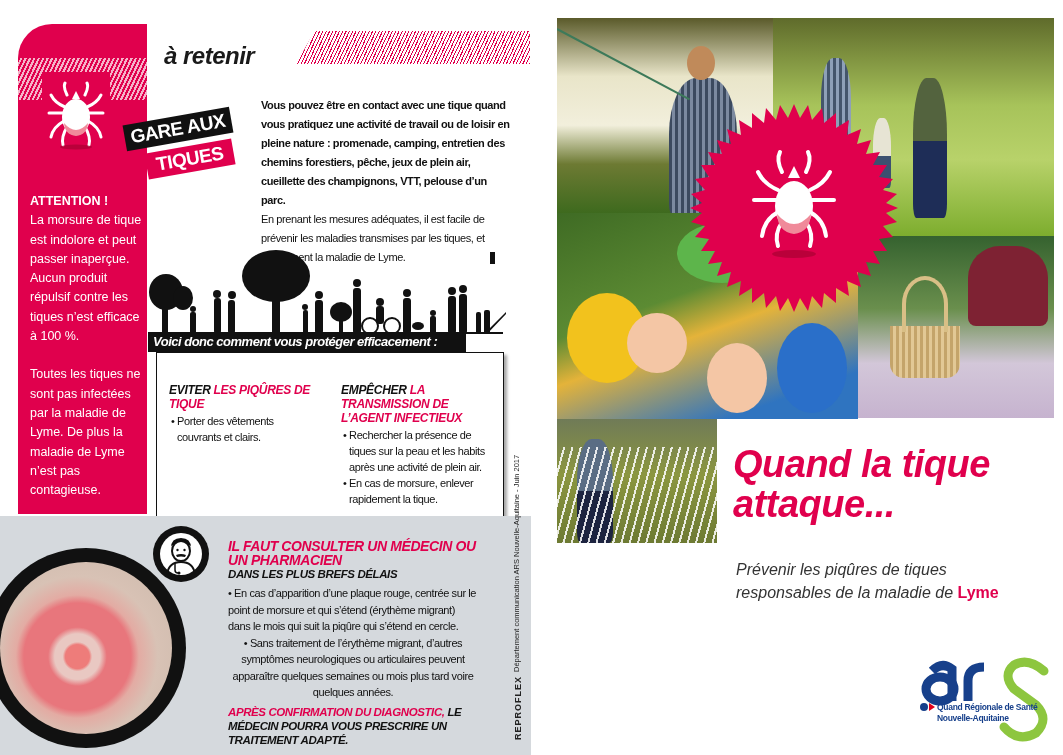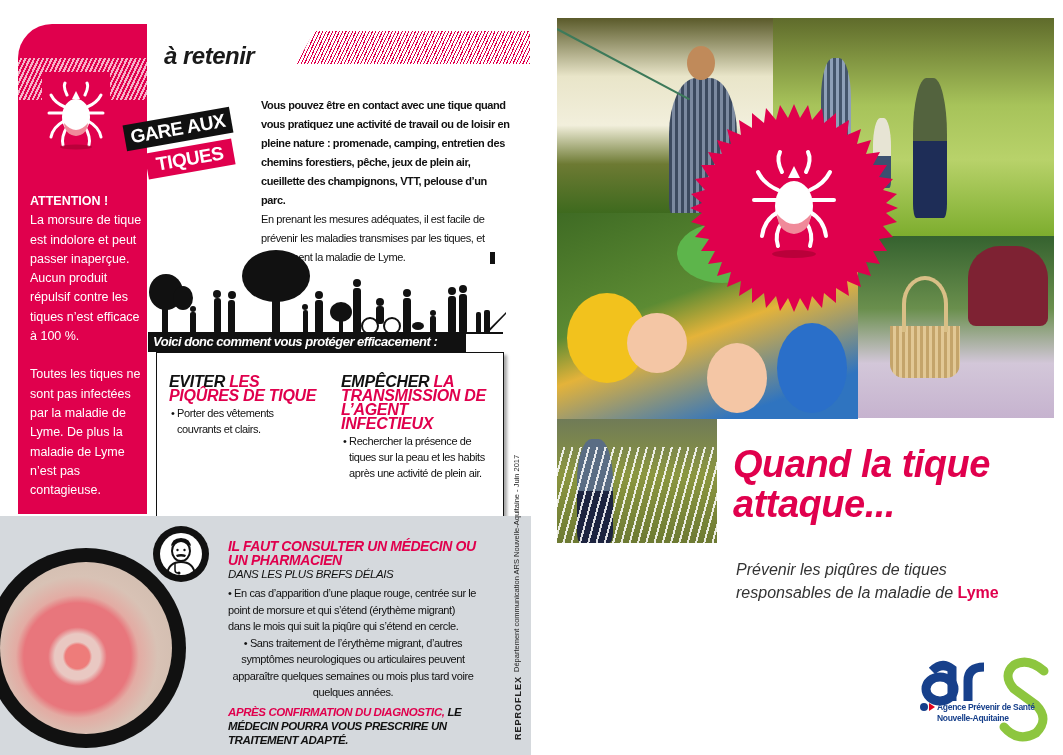--- a/index.html
+++ b/index.html
@@ -24,34 +24,34 @@
 
   .intro { left: 261px; top: 96px; width: 250px; font-size: 11px; line-height: 19px; color: #111; letter-spacing: -0.4px; }
   .intro .bold { font-weight: bold; }
 
   .silhouette { left: 148px; top: 248px; width: 355px; height: 86px; }
   .voici-bar { left: 148px; top: 332px; width: 318px; height: 20px; background: #111; color: #fff; font-style: italic; font-weight: bold; font-size: 13px; padding: 2px 5px; letter-spacing: -0.5px; }
   .voici-corner { left: 466px; top: 312px; width: 40px; height: 40px; }
 
   .protect-box { left: 156px; top: 352px; width: 348px; height: 165px; border: 1.5px solid #111; background:#fff; box-shadow: 3px 3px 3px rgba(0,0,0,0.35); }
   .col { position: absolute; top: 22px; width: 150px; font-size: 11px; color: #111; line-height: 16px; letter-spacing: -0.4px; }
-  .col .head { font-weight: bold; font-style: italic; font-size: 16px; line-height: 14px; margin-bottom: 2px; letter-spacing: -0.3px; }
+  .col .head { font-weight: bold; font-style: italic; font-size: 12px; line-height: 14px; margin-bottom: 2px; letter-spacing: -0.3px; margin-top: 8px; }
   .col .head .pink { color: #e0004d; }
   .col ul { list-style: none; }
   .col li { padding-left: 8px; text-indent: -6px; }
 
   .grey-band { left: 0; top: 516px; width: 531px; height: 239px; background: #d5d9dd; }
   .lens-ring { left: -14px; top: 548px; width: 200px; height: 200px; border-radius: 50%; background: #111; }
   .lens-skin { left: 0px; top: 562px; width: 172px; height: 172px; border-radius: 50%;
     background: radial-gradient(circle at 45% 55%, #ee7c7a 0 9%, #e9c8c2 11% 17%, #e8767c 22% 40%, #e3aba3 46%, #d8c2b5 60%, #cbb8aa 100%); }
   .doctor { left: 153px; top: 526px; width: 56px; height: 56px; border-radius: 50%; background:#111; display:flex; align-items:center; justify-content:center; }
 
   .consult { left: 228px; top: 539px; width: 250px; font-size: 11px; line-height: 16.5px; color: #111; letter-spacing: -0.4px; }
   .consult .h1 { color: #e0004d; font-weight: bold; font-style: italic; font-size: 14px; line-height: 14px; }
-  .consult .h2 { color: #111; font-weight: normal; font-style: italic; font-size: 11.5px; line-height: 14px; margin-bottom: 4px; }
+  .consult .h2 { color: #111; font-weight: bold; font-style: italic; font-size: 11.5px; line-height: 14px; margin-bottom: 4px; }
   .consult .b { font-weight: normal; text-align: center; }
   .consult .final { margin-top: 4px; font-weight: bold; font-style: italic; line-height: 14px; font-size: 11.5px; }
   .consult .final .pink { color: #e0004d; }
 
   .vert-credit { left: 510px; top: 460px; width: 20px; height: 280px; }
   .vert-credit span { position: absolute; transform: rotate(-90deg); transform-origin: left top; white-space: nowrap; font-size: 7.5px; color: #222; }
 
   
   .photo { position: absolute; overflow: hidden; }
   .p-fish { left: 557px; top: 18px; width: 216px; height: 195px; background: linear-gradient(180deg, #5a5a2a 0%, #e9e5c9 30%, #f2efdc 55%, #6d7a33 75%, #3e6a1e 100%); }
@@ -163,20 +163,21 @@
   <div class="col" style="left:12px;">
     <div class="head"><span>EVITER </span><span class="pink">LES PIQÛRES DE TIQUE</span></div>
     <ul>
       <li>• <span>Porter des vêtements couvrants et clairs.</span></li>
     </ul>
   </div>
   <div class="col" style="left:184px;">
     <div class="head"><span>EMPÊCHER </span><span class="pink">LA TRANSMISSION DE L’AGENT INFECTIEUX</span></div>
     <ul>
       <li>• <span>Rechercher la présence de tiques sur la peau et les habits après une activité de plein air.</span></li>
+      <li>• <span>En cas de morsure, enlever rapidement la tique.</span></li>
     </ul>
   </div>
 </div>
 
 <div class="abs grey-band"></div>
 <div class="abs lens-ring"></div>
 <div class="abs lens-skin"></div>
 <div class="abs doctor">
   <svg width="44" height="44" viewBox="0 0 44 44">
     <circle cx="22" cy="22" r="21" fill="#fff"></circle>
@@ -267,15 +268,15 @@
   <g fill="none" stroke="#17408b" stroke-width="9">
     <path d="M14 18 Q24 8 34 16 L34 48"></path>
     <ellipse cx="22" cy="36" rx="14" ry="12"></ellipse>
     <path d="M50 48 L50 28 Q50 14 66 14"></path>
   </g>
   <path d="M126 18 Q110 4 96 12 Q84 22 96 36 L118 52 Q132 66 118 80 Q100 90 86 74" fill="none" stroke="#8dc63f" stroke-width="9" stroke-linecap="round"></path>
   <circle cx="6" cy="54" r="4" fill="#17408b"></circle>
   <path d="M11 50 L17 54 L11 58 Z" fill="#e2001a"></path>
 </svg>
 <div class="abs ars-agency">
-  <div>Agence Prévenir de Santé</div>
+  <div>Quand Régionale de Santé</div>
   <div>Nouvelle-Aquitaine</div>
 </div>
 
 </body></html>

